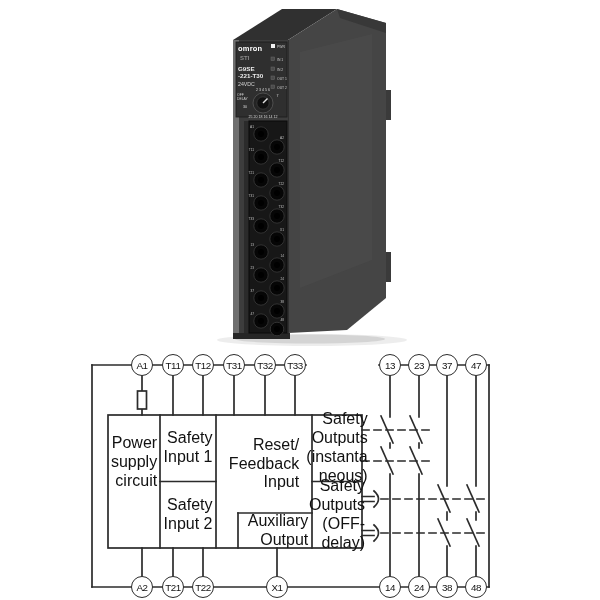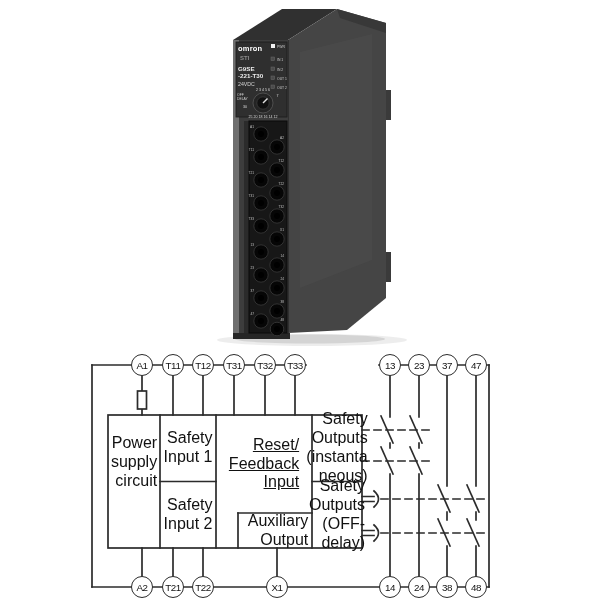--- a/index.html
+++ b/index.html
@@ -212,21 +212,21 @@
   </g>
 </svg>
 
 <div class="blocklabel" style="left:108px;top:415px;width:52px;height:95px;">Power
 supply
 circuit</div>
 <div class="blocklabel" style="left:160px;top:415px;width:56px;height:66px;">Safety
 Input 1</div>
 <div class="blocklabel" style="left:160px;top:482px;width:56px;height:66px;">Safety
 Input 2</div>
-<div class="blocklabel" style="left:216px;top:415px;width:96px;height:98px;text-decoration:underline;">Reset/
+<div class="blocklabel" style="left:216px;top:415px;width:96px;height:98px;">Reset/
 Feedback
 Input</div>
 <div class="blocklabel" style="left:238px;top:513px;width:80px;height:35px;">Auxiliary
 Output</div>
 <div class="blocklabel" style="left:312px;top:415px;width:50px;height:66px;">Safety
 Outputs
 (instanta
 neous)</div>
 <div class="blocklabel" style="left:312px;top:482px;width:50px;height:66px;">Safety
 Outputs

